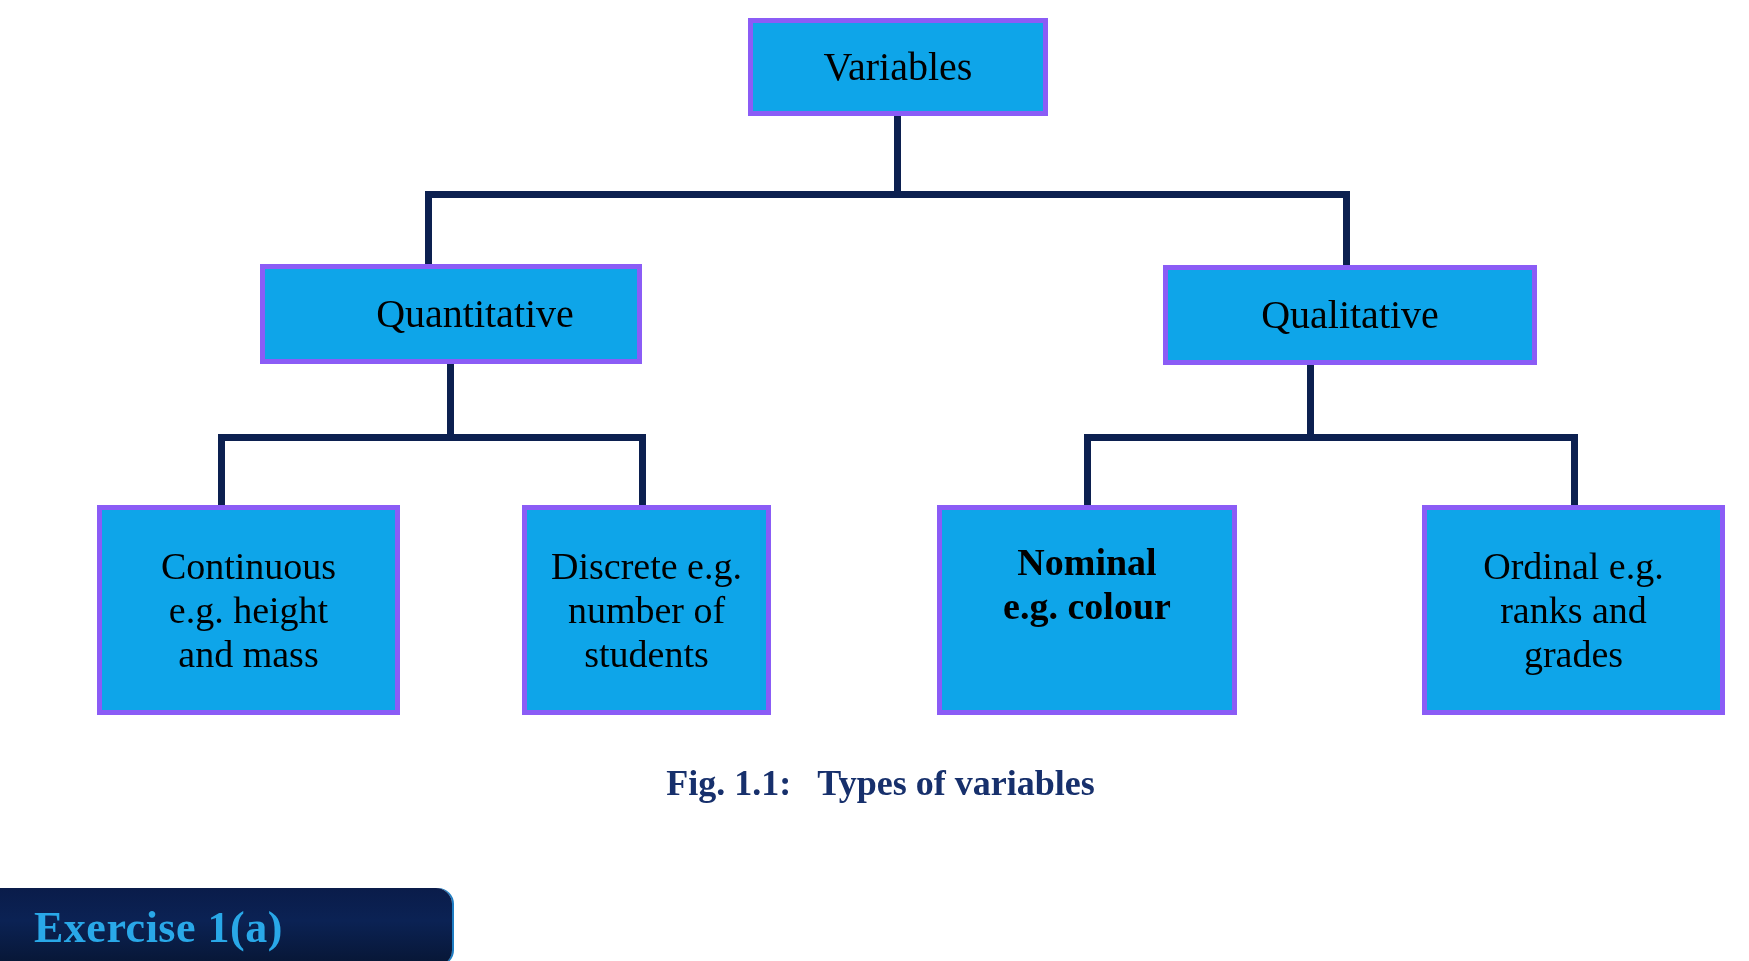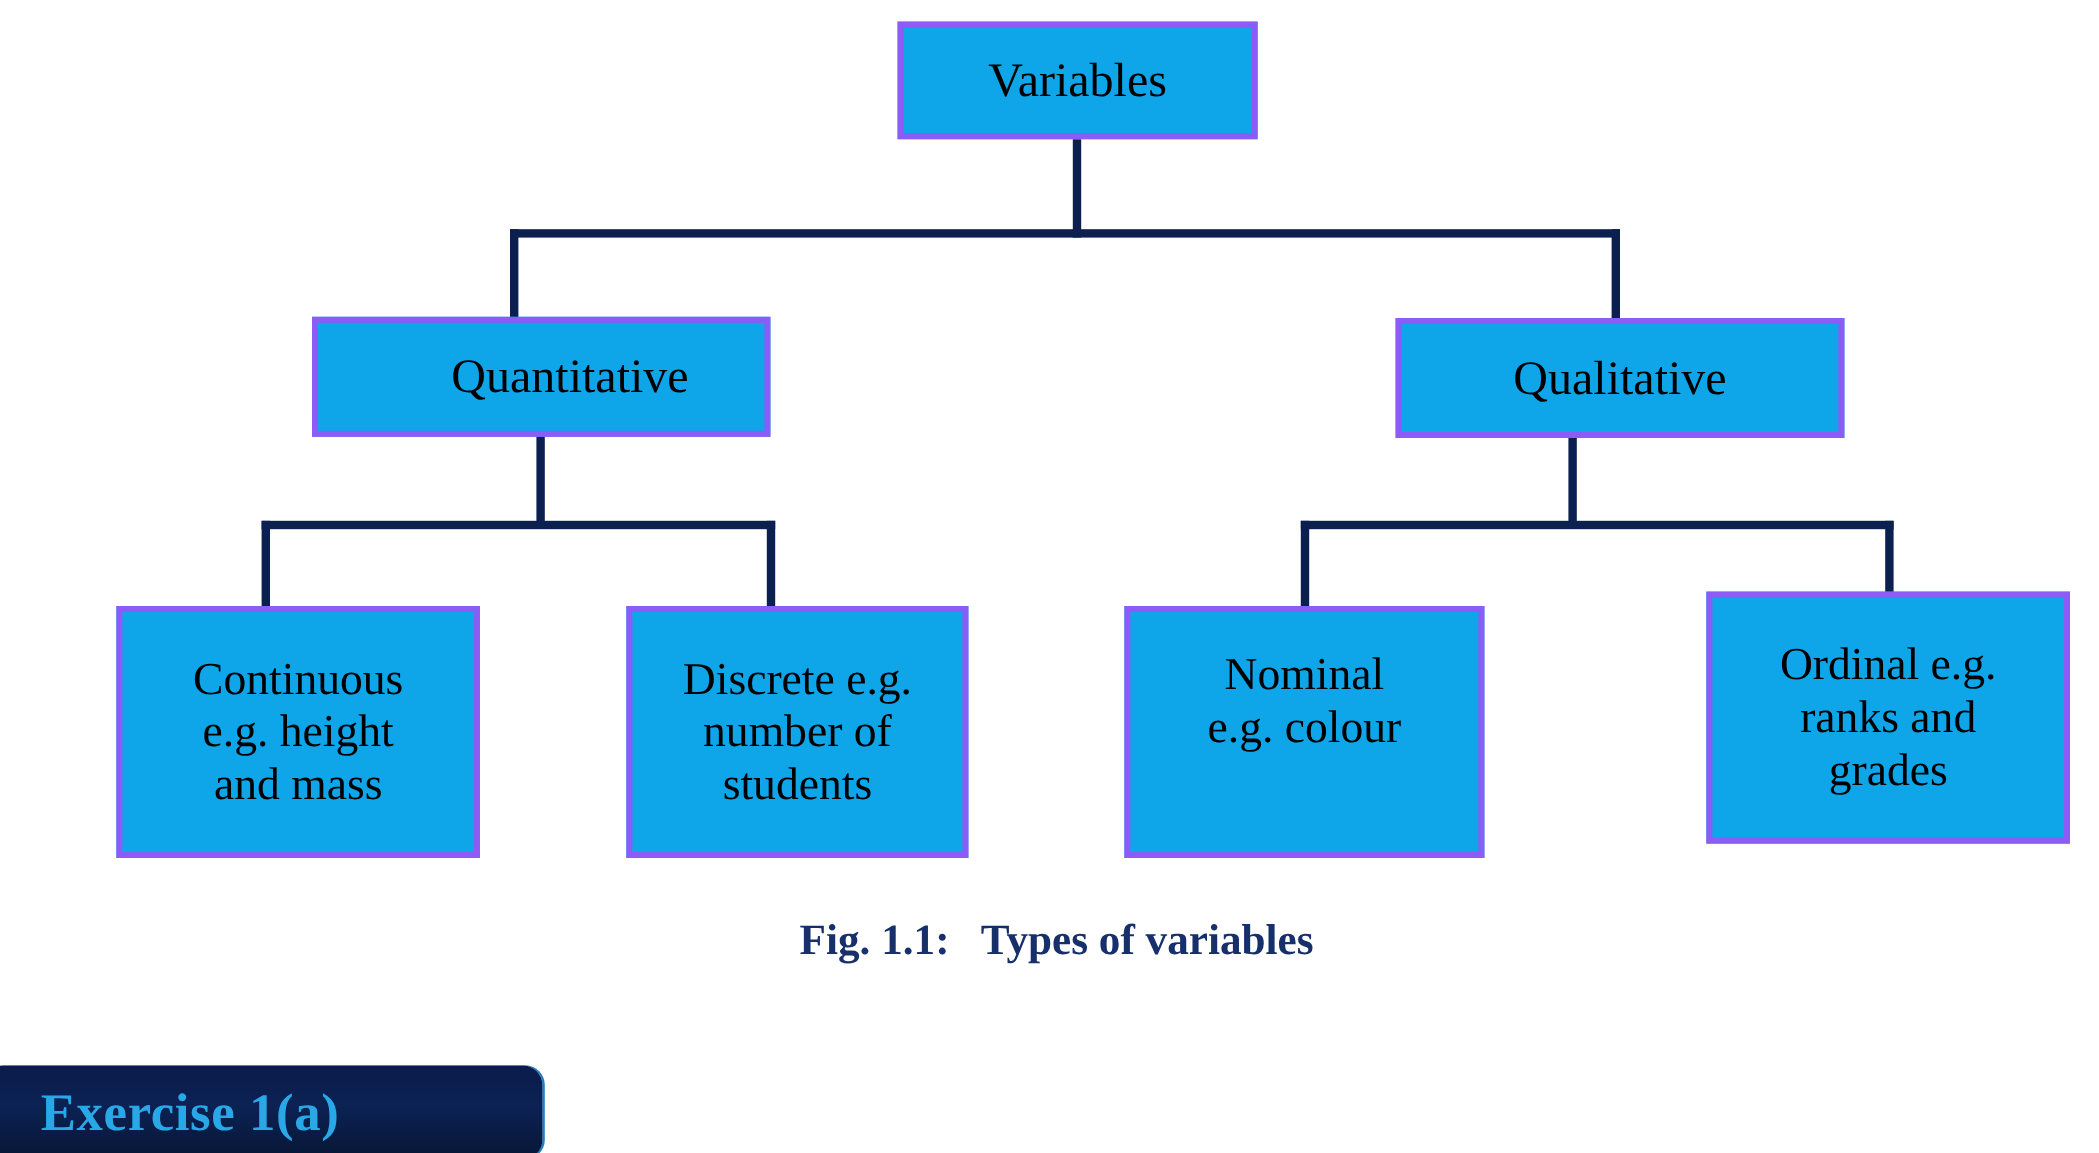--- a/index.html
+++ b/index.html
@@ -33,25 +33,25 @@
     display: block;
     width: 100%;
     white-space: pre-line;
   }
 
   .node-root      { left: 748px;  top: 18px;  width: 300px; height: 98px;  font-size: 40px; }
   .node-quant     { left: 260px;  top: 264px; width: 382px; height: 100px; font-size: 40px; padding-left: 48px; }
   .node-qual      { left: 1163px; top: 265px; width: 374px; height: 100px; font-size: 40px; }
 
   .node-continuous{ left: 73px;   top: 505px; width: 303px; height: 210px; font-size: 38px; margin-left: 24px; }
-  .node-discrete  { left: 522px;  top: 505px; width: 285px; height: 210px; font-size: 38px; }
+  .node-discrete  { left: 522px;  top: 505px; width: 249px; height: 210px; font-size: 38px; }
   .node-nominal   { left: 937px;  top: 505px; width: 300px; height: 210px; font-size: 38px; }
-  .node-ordinal   { left: 1422px; top: 493px; width: 303px; height: 210px; font-size: 38px; }
+  .node-ordinal   { left: 1422px; top: 505px; width: 303px; height: 210px; font-size: 38px; }
 
-  .node-nominal .label { transform: translateY(-26px); }
+  .node-nominal .label { transform: translateY(-26px); font-weight: bold; }
 
   
   .conn {
     position: absolute;
     background: #0c2050;
   }
   .conn-v { width: 7px; }
   .conn-h { height: 7px; }
 
   

